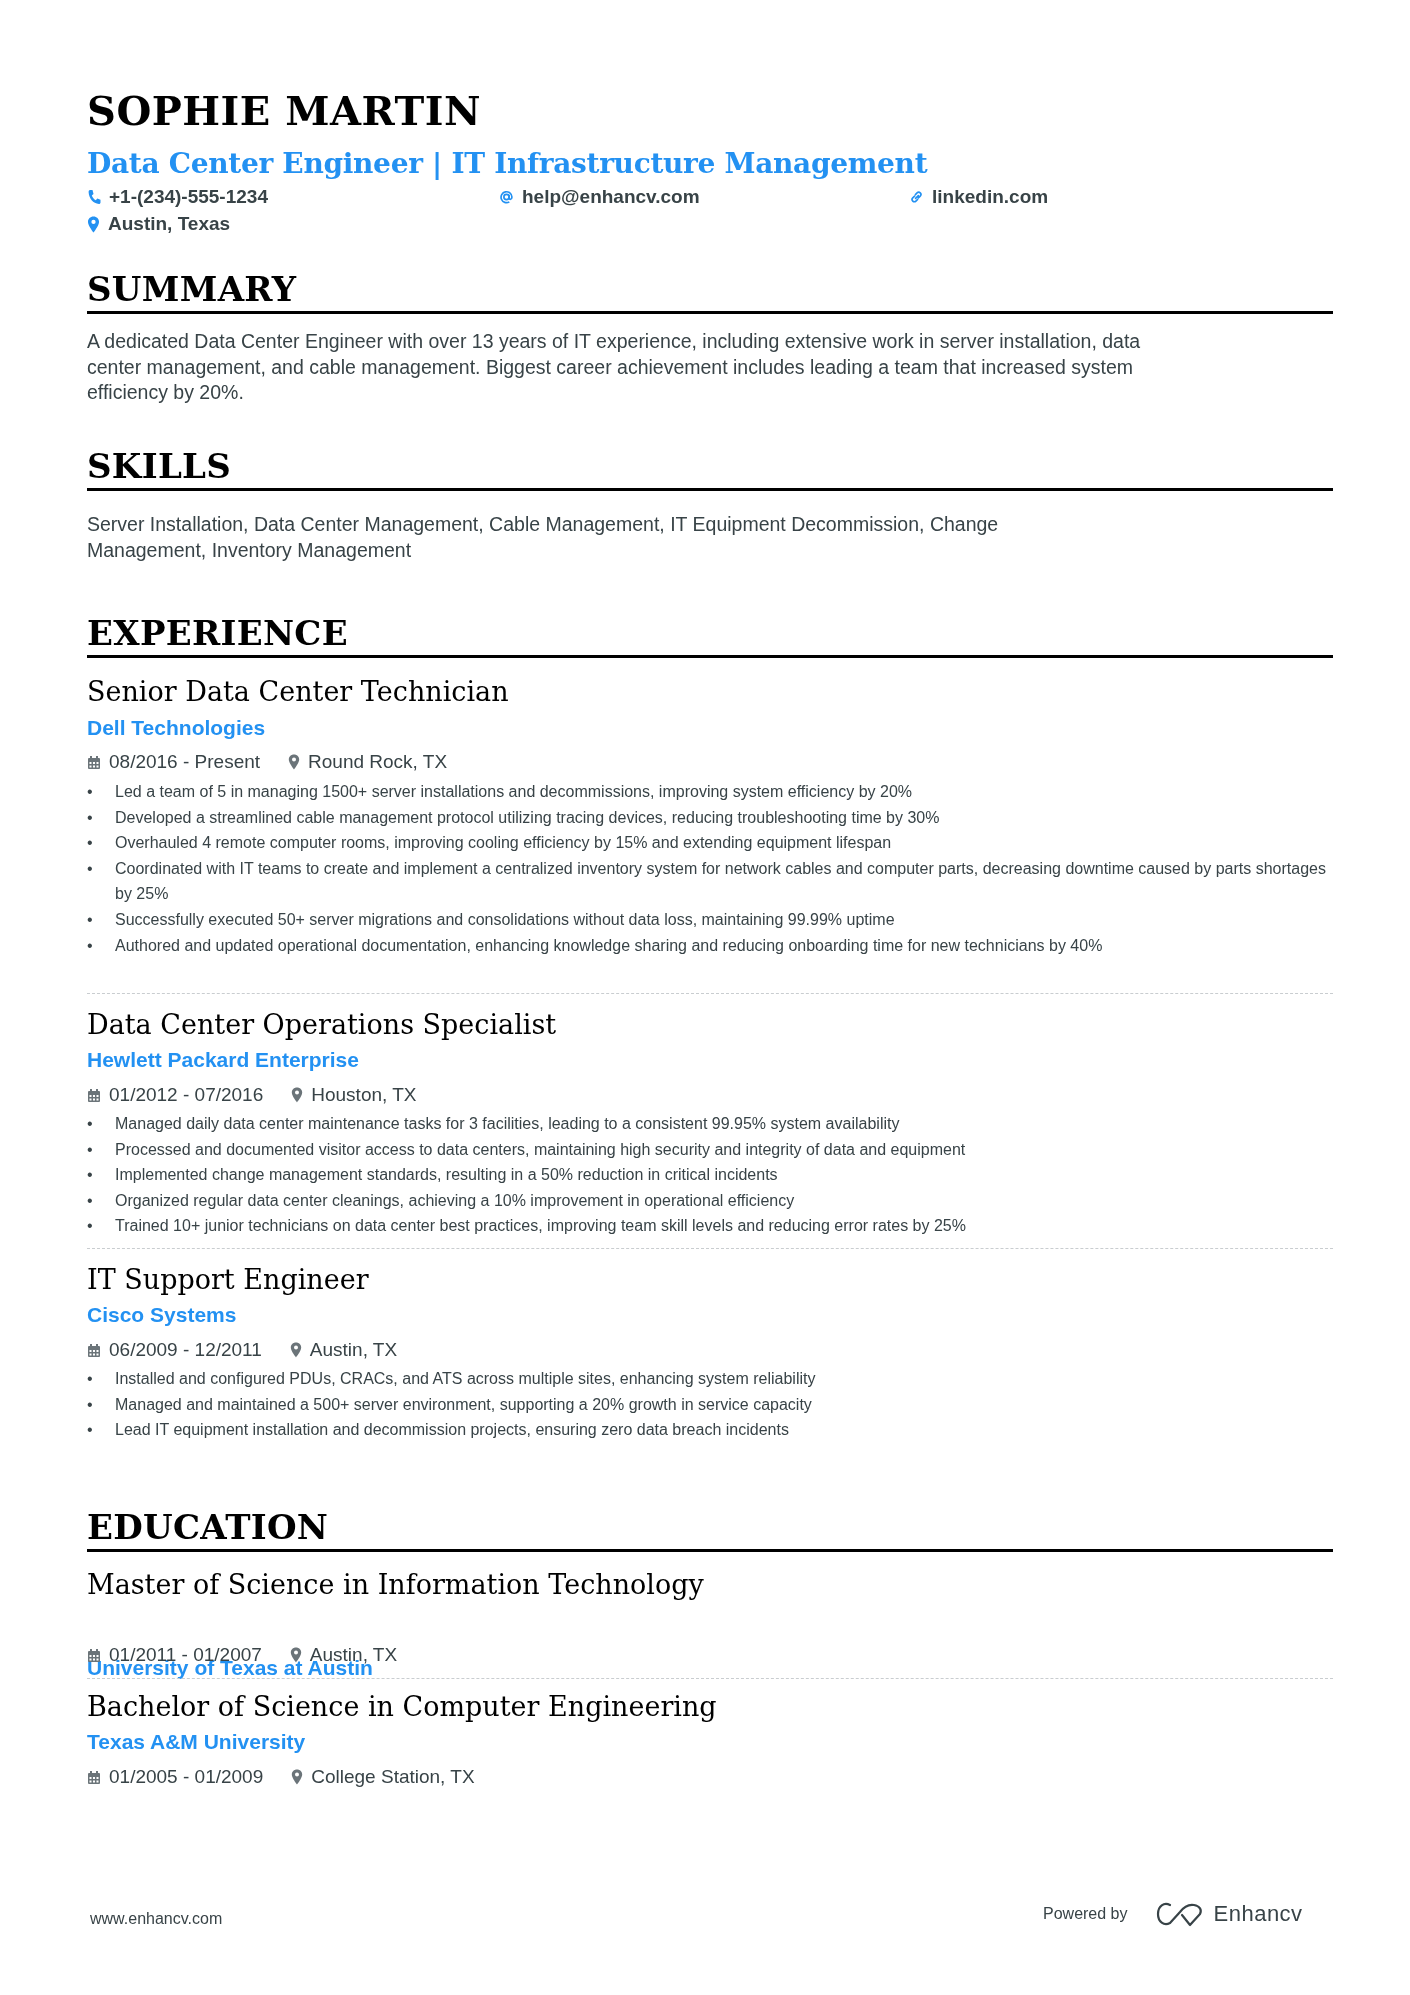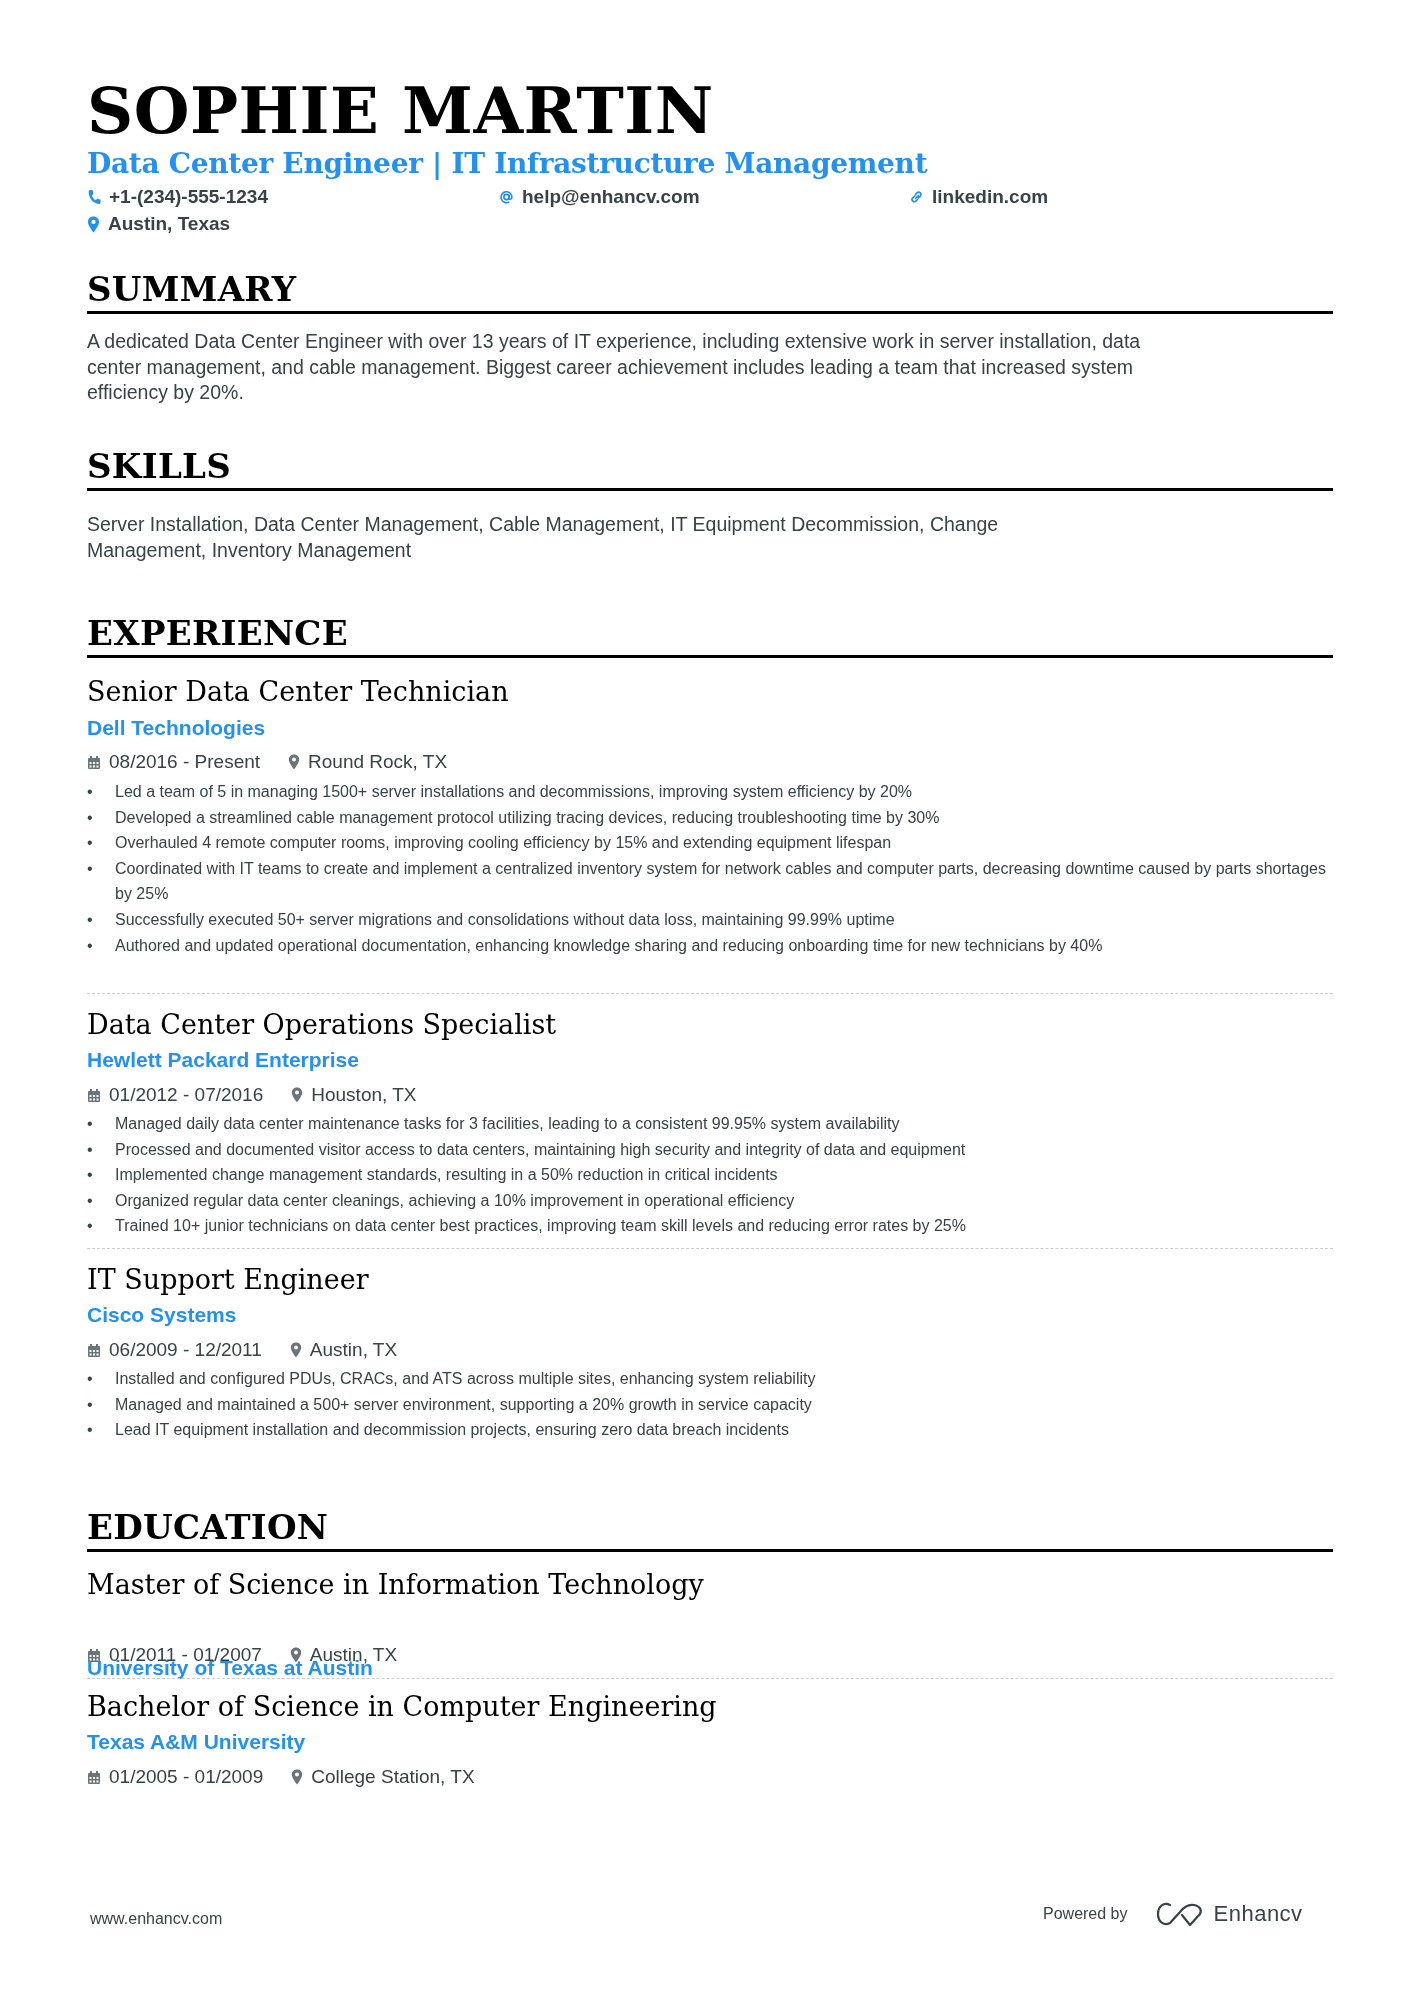--- a/index.html
+++ b/index.html
@@ -1,18 +1,18 @@
 <!DOCTYPE html>
 <html><head>
 <meta charset="utf-8">
 <style>
   html,body{margin:0;padding:0;background:#fff;}
   body{width:1410px;height:1995px;position:relative;overflow:hidden;font-family:"Liberation Sans",sans-serif;color:#384347;}
   .page{position:absolute;left:87px;top:0;width:1246px;}
-  .name{position:absolute;top:78px;left:0;font-family:"DejaVu Serif",serif;font-weight:bold;font-size:64px;color:#000;letter-spacing:0.5px;line-height:66px;}
+  .name{position:absolute;top:78px;left:0;font-family:"DejaVu Serif",serif;font-weight:bold;font-size:40px;color:#000;letter-spacing:0.5px;line-height:66px;}
   .headline{position:absolute;top:144px;left:0;font-family:"DejaVu Serif",serif;font-weight:bold;font-size:28px;color:#2391f2;line-height:40px;letter-spacing:-0.3px;}
   .contact{position:absolute;font-size:19px;font-weight:bold;color:#384347;line-height:24px;display:flex;align-items:center;gap:8px;}
   .contact svg{flex:none}
   .sec-h{position:absolute;left:0;width:1246px;font-family:"DejaVu Serif",serif;font-weight:bold;font-size:34px;color:#000;line-height:40px;border-bottom:3.5px solid #000;padding-bottom:2px;letter-spacing:0.3px;}
   .para{position:absolute;left:0;width:1246px;font-size:19.5px;line-height:25.6px;color:#384347;}
   .job-title{position:absolute;left:0;font-family:"DejaVu Serif",serif;font-size:27px;color:#000;line-height:34px;}
   .company{position:absolute;left:0;font-size:21px;font-weight:bold;color:#2391f2;line-height:28px;}
   .meta{position:absolute;left:0;font-size:19px;color:#384347;line-height:24px;display:flex;align-items:center;}
   .meta .it{display:flex;align-items:center;gap:8px;margin-right:28px;}
   .bullets{position:absolute;left:0;width:1246px;margin:0;padding:0;list-style:none;font-size:16px;line-height:25.6px;color:#384347;}

